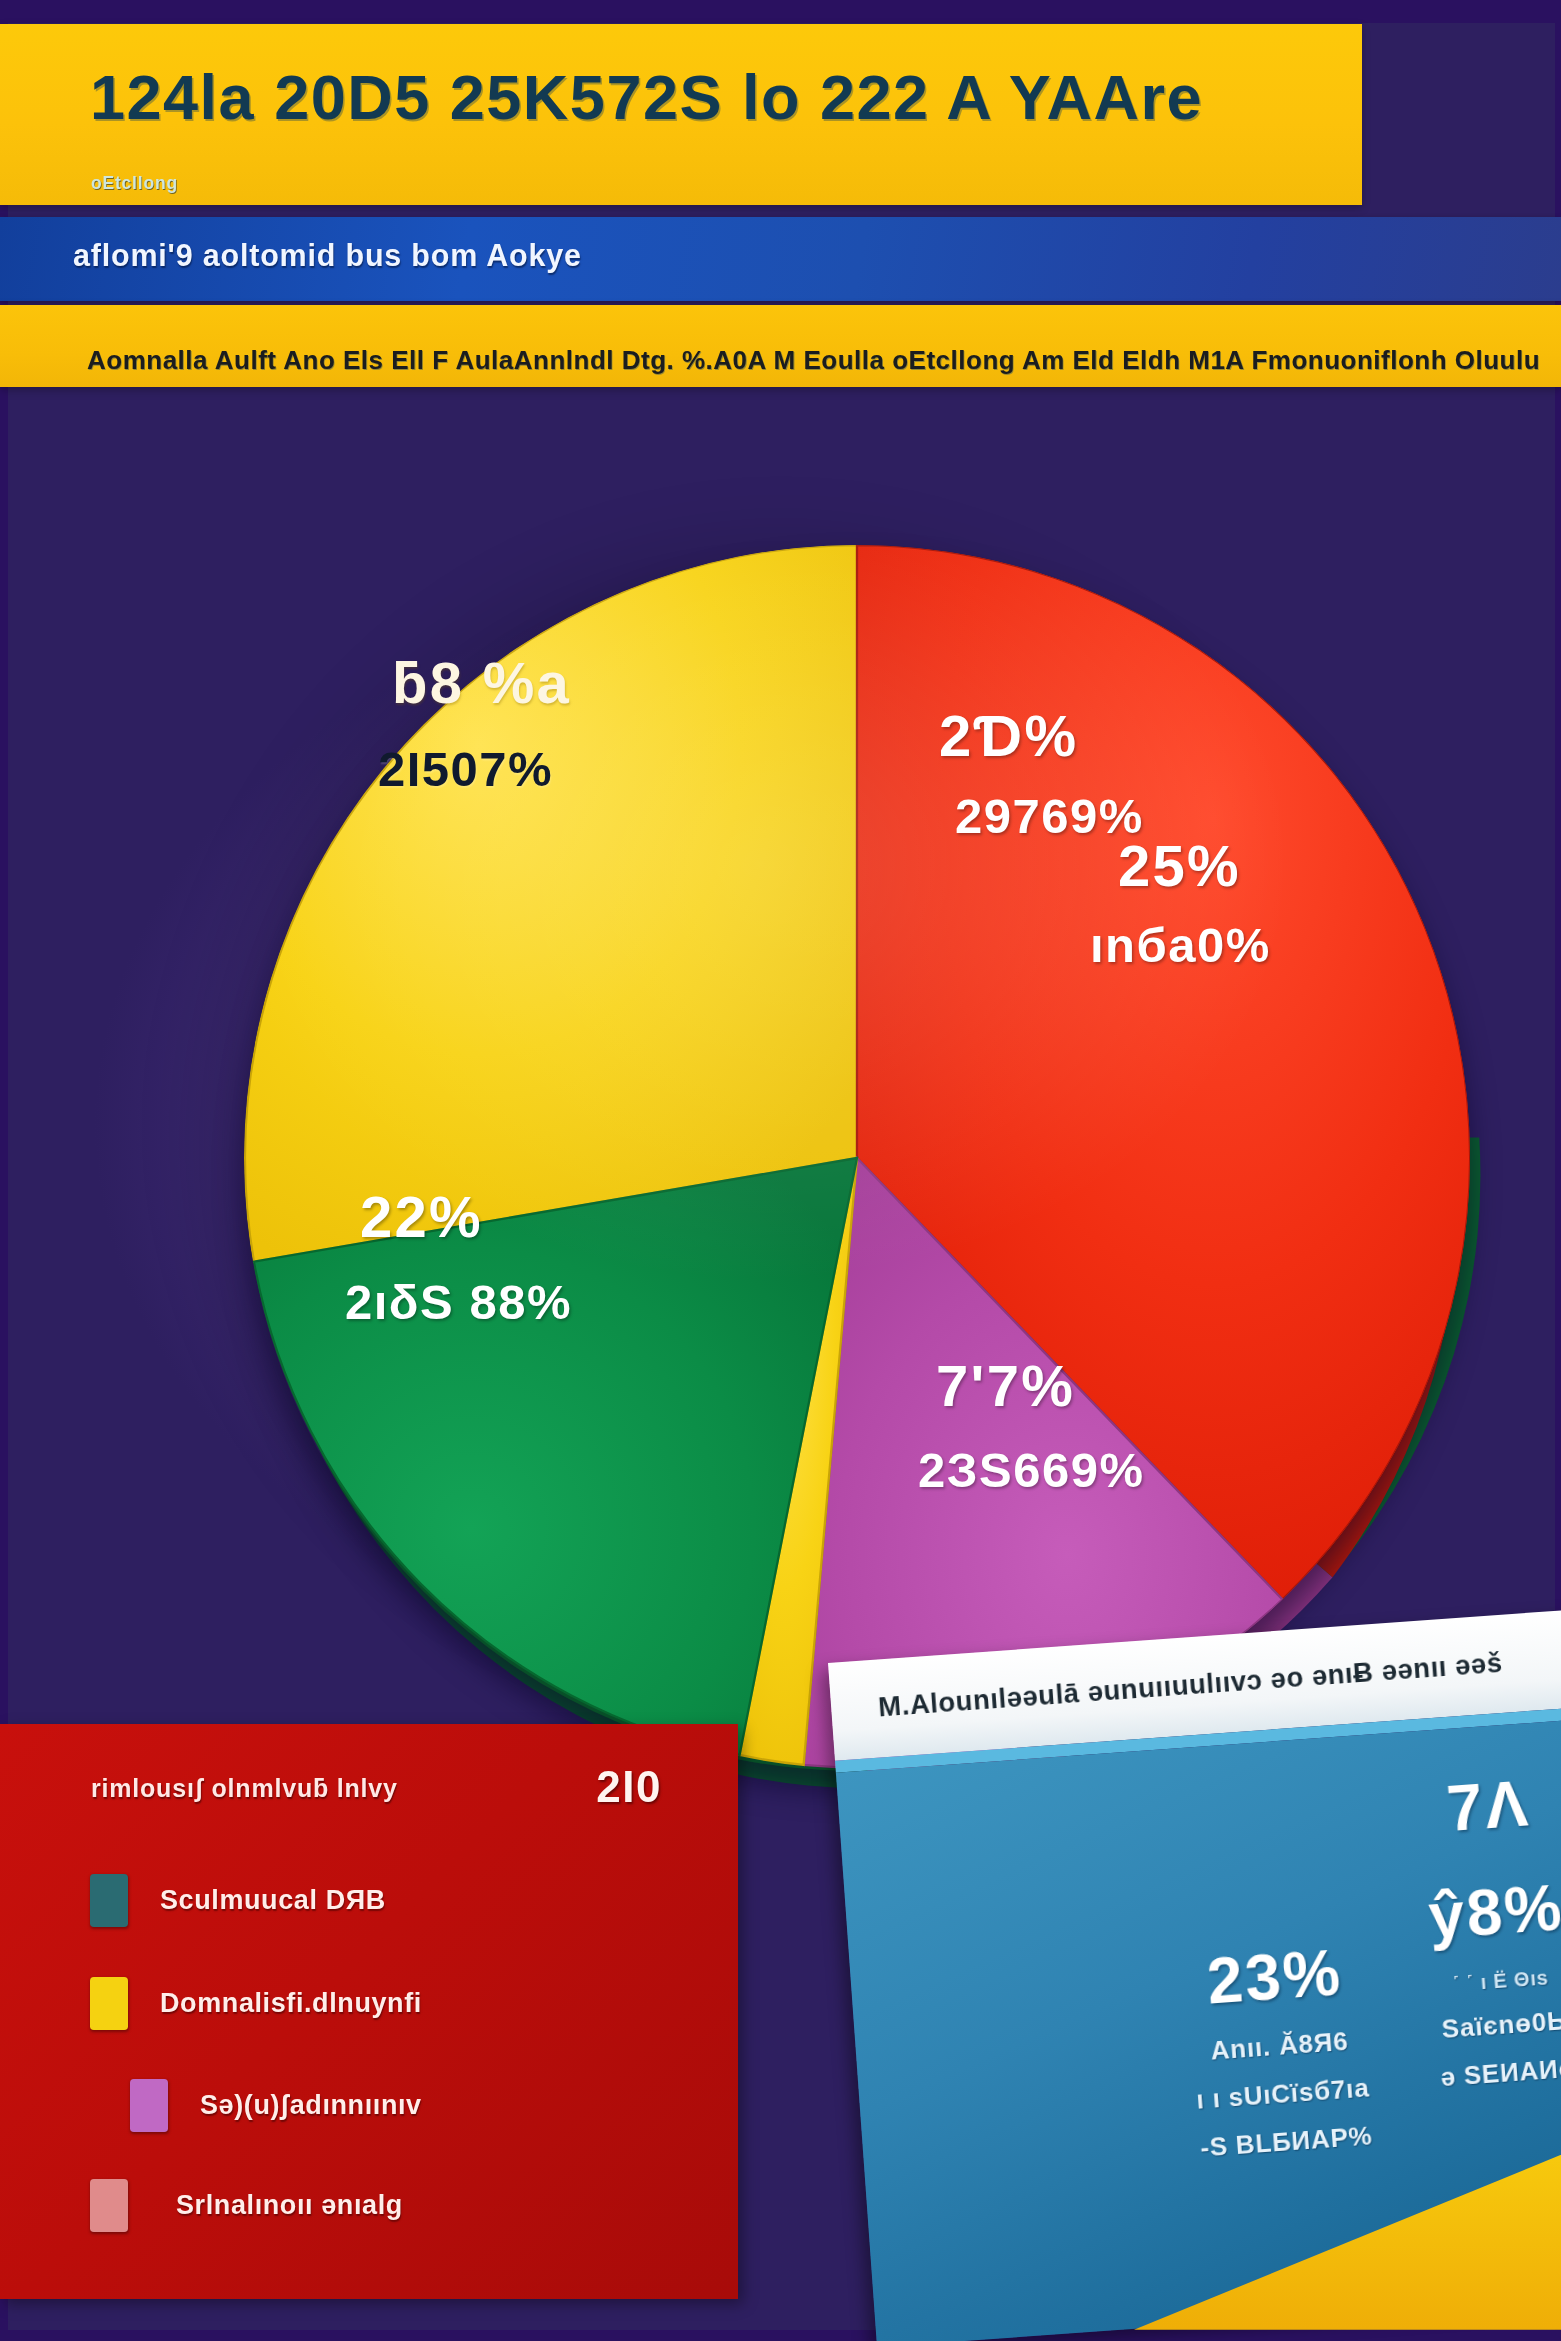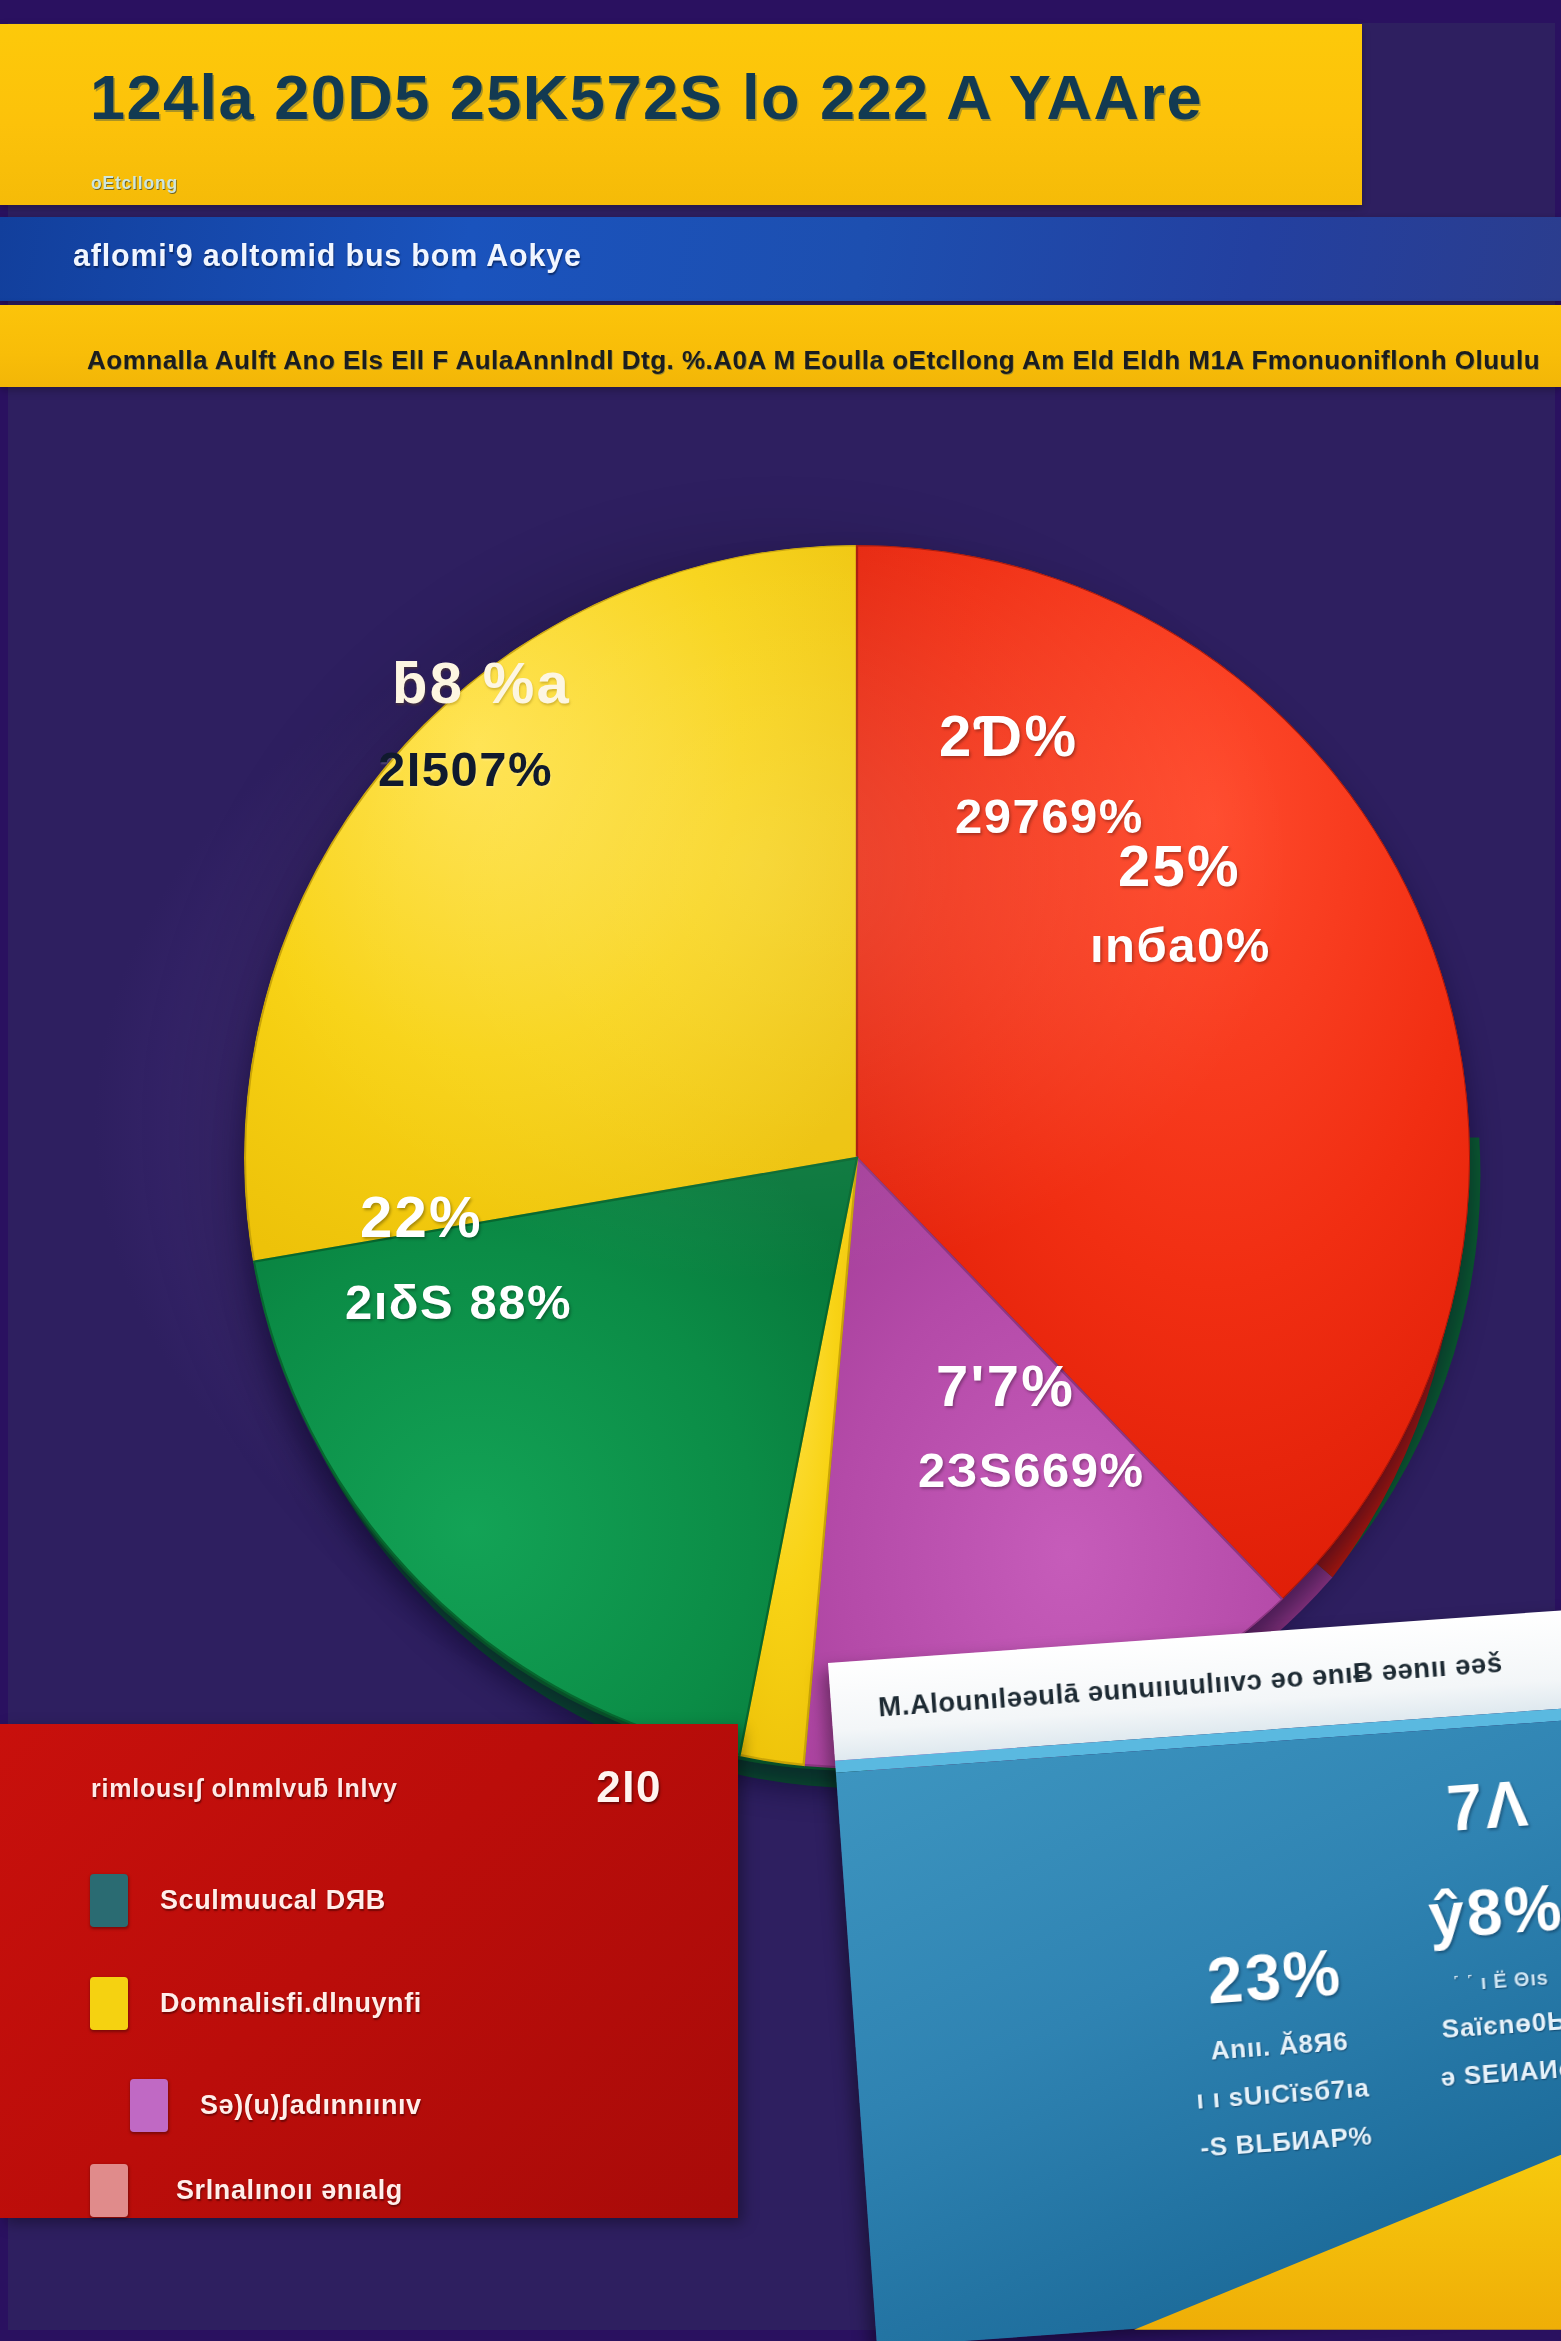--- a/index.html
+++ b/index.html
@@ -96,21 +96,21 @@
   .pie-label{position:absolute;white-space:nowrap;font-weight:bold;}
   .lbl-big{font-size:58px;letter-spacing:2.3px;}
   .lbl-small{font-size:49px;letter-spacing:1.5px;}
   .on-white{color:#ffffff;text-shadow:1.5px 2.3px 3px rgba(0,0,0,.30);}
   .on-dark{color:#101a2e;text-shadow:0.8px 1.5px 1.5px rgba(255,255,255,.18);}
   .on-cream{color:#fdf6e2;text-shadow:0.8px 1.5px 2.3px rgba(120,90,0,.30);}
   .blurry{filter:blur(0.5px);}
 
   
   #legend-panel{
-    position:absolute;left:0px;top:1724px;width:738px;height:494px;
+    position:absolute;left:0px;top:1724px;width:738px;height:575px;
     background:linear-gradient(135deg,#c8100c 0%,#bb0d0a 45%,#a80b09 100%);
     box-shadow:4.6px 4.6px 13.7px rgba(0,0,0,.35);
   }
   .legend-head{
     position:absolute;left:91px;top:50px;
     font-size:25px;font-weight:bold;letter-spacing:0.8px;
     color:#ffe9e6;text-shadow:0.8px 1.5px 1.5px rgba(60,0,0,.6);
     white-space:nowrap;filter:blur(0.4px);
   }
   .legend-head-num{
@@ -279,21 +279,21 @@
     <div class="legend-row" style="top:255px;">
       <span class="legend-sw" style="background:#f5d211;"></span>
       <span class="legend-lbl">Domnalisfi.dlnuynfi</span>
     </div>
 
     <div class="legend-row" style="top:357px;padding-left:40px;">
       <span class="legend-sw" style="background:#c069c4;"></span>
       <span class="legend-lbl">Sə)(u)ʃadınnıınıv</span>
     </div>
 
-    <div class="legend-row" style="top:442px;gap:48px;">
+    <div class="legend-row" style="top:457px;gap:48px;">
       <span class="legend-sw" style="background:#e08b8b;"></span>
       <span class="legend-lbl">Srlnalınoıı ənıalɡ</span>
     </div>
   </div>
 
   <div id="stats-panel">
     <div class="stats-headband">
       <div class="stats-headband-text">M.Alounıləəulā əunuııuulııvɔ əo ənıɃ əənıı əəš</div>
     </div>
     <div class="stats-accent"></div>

